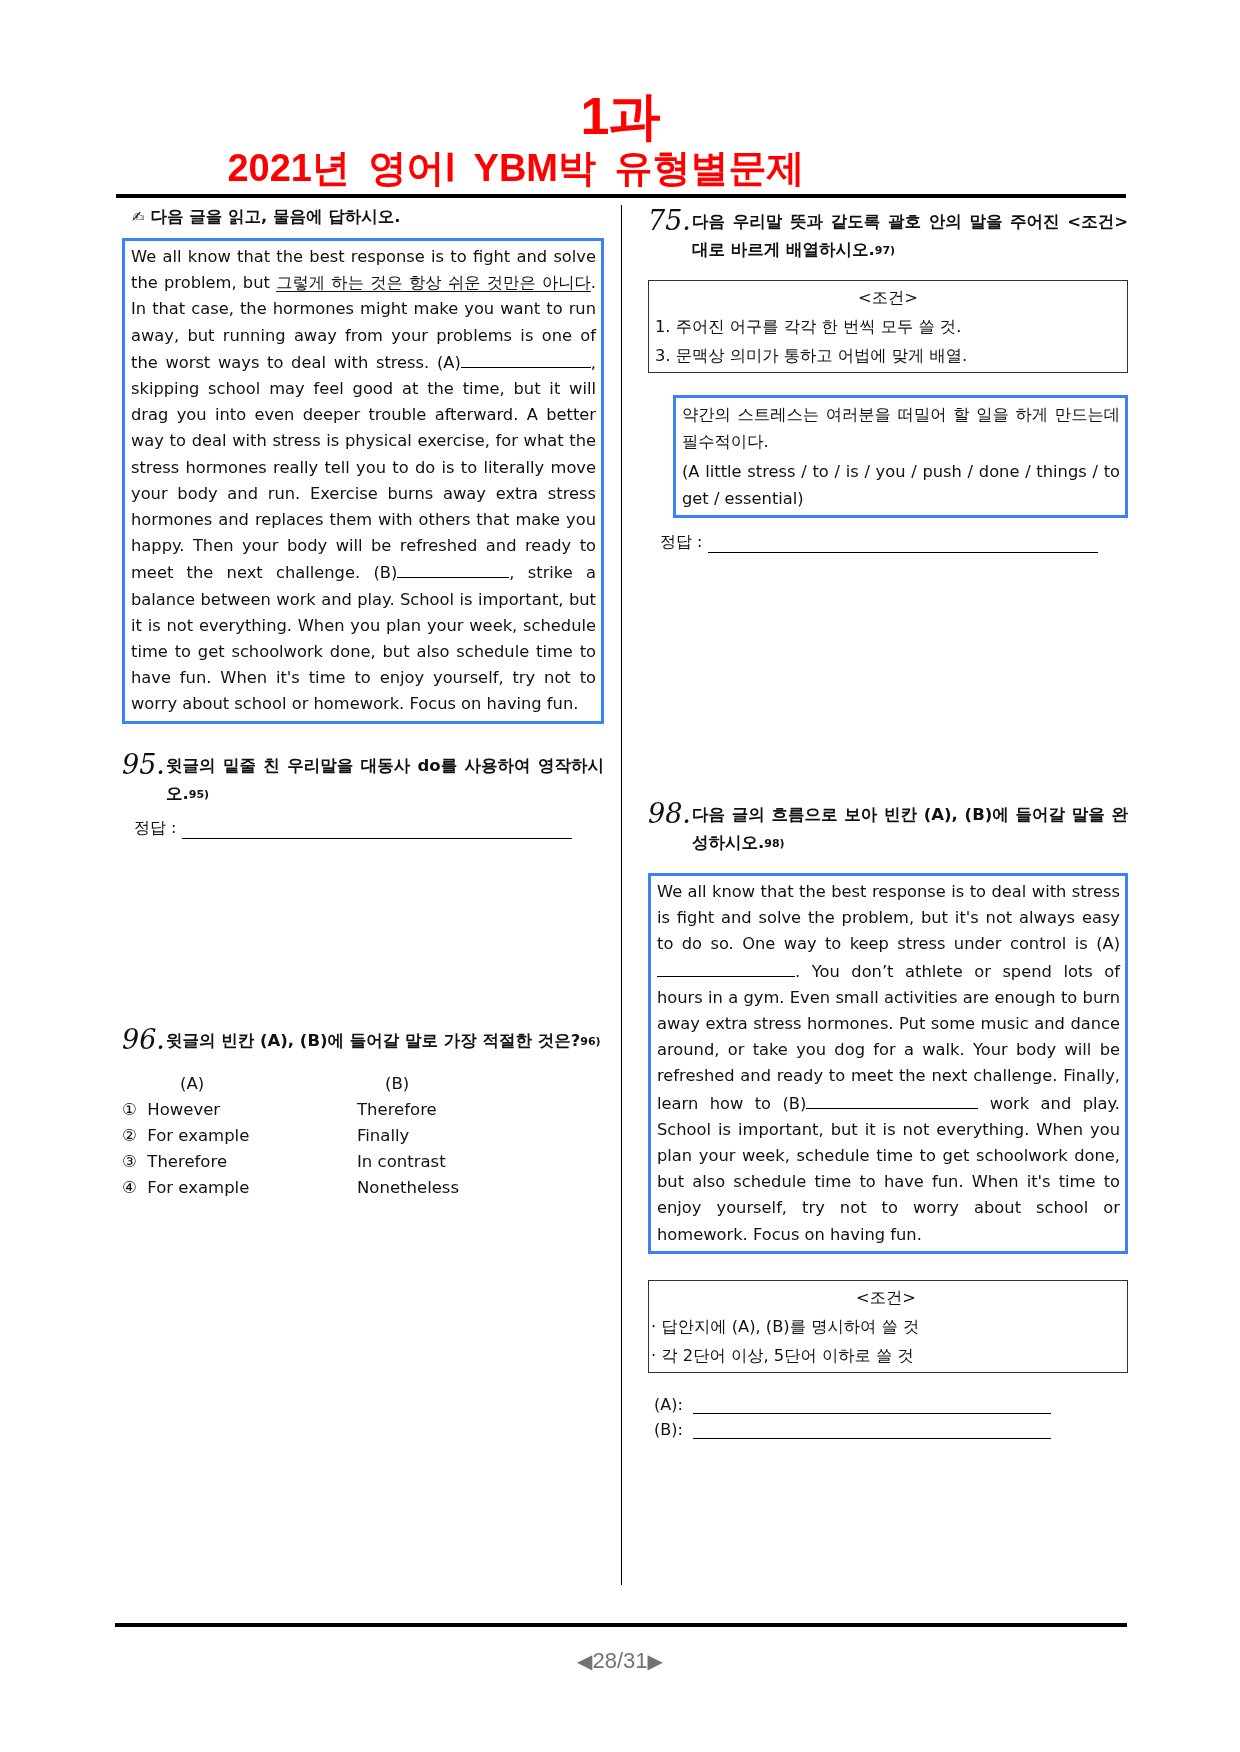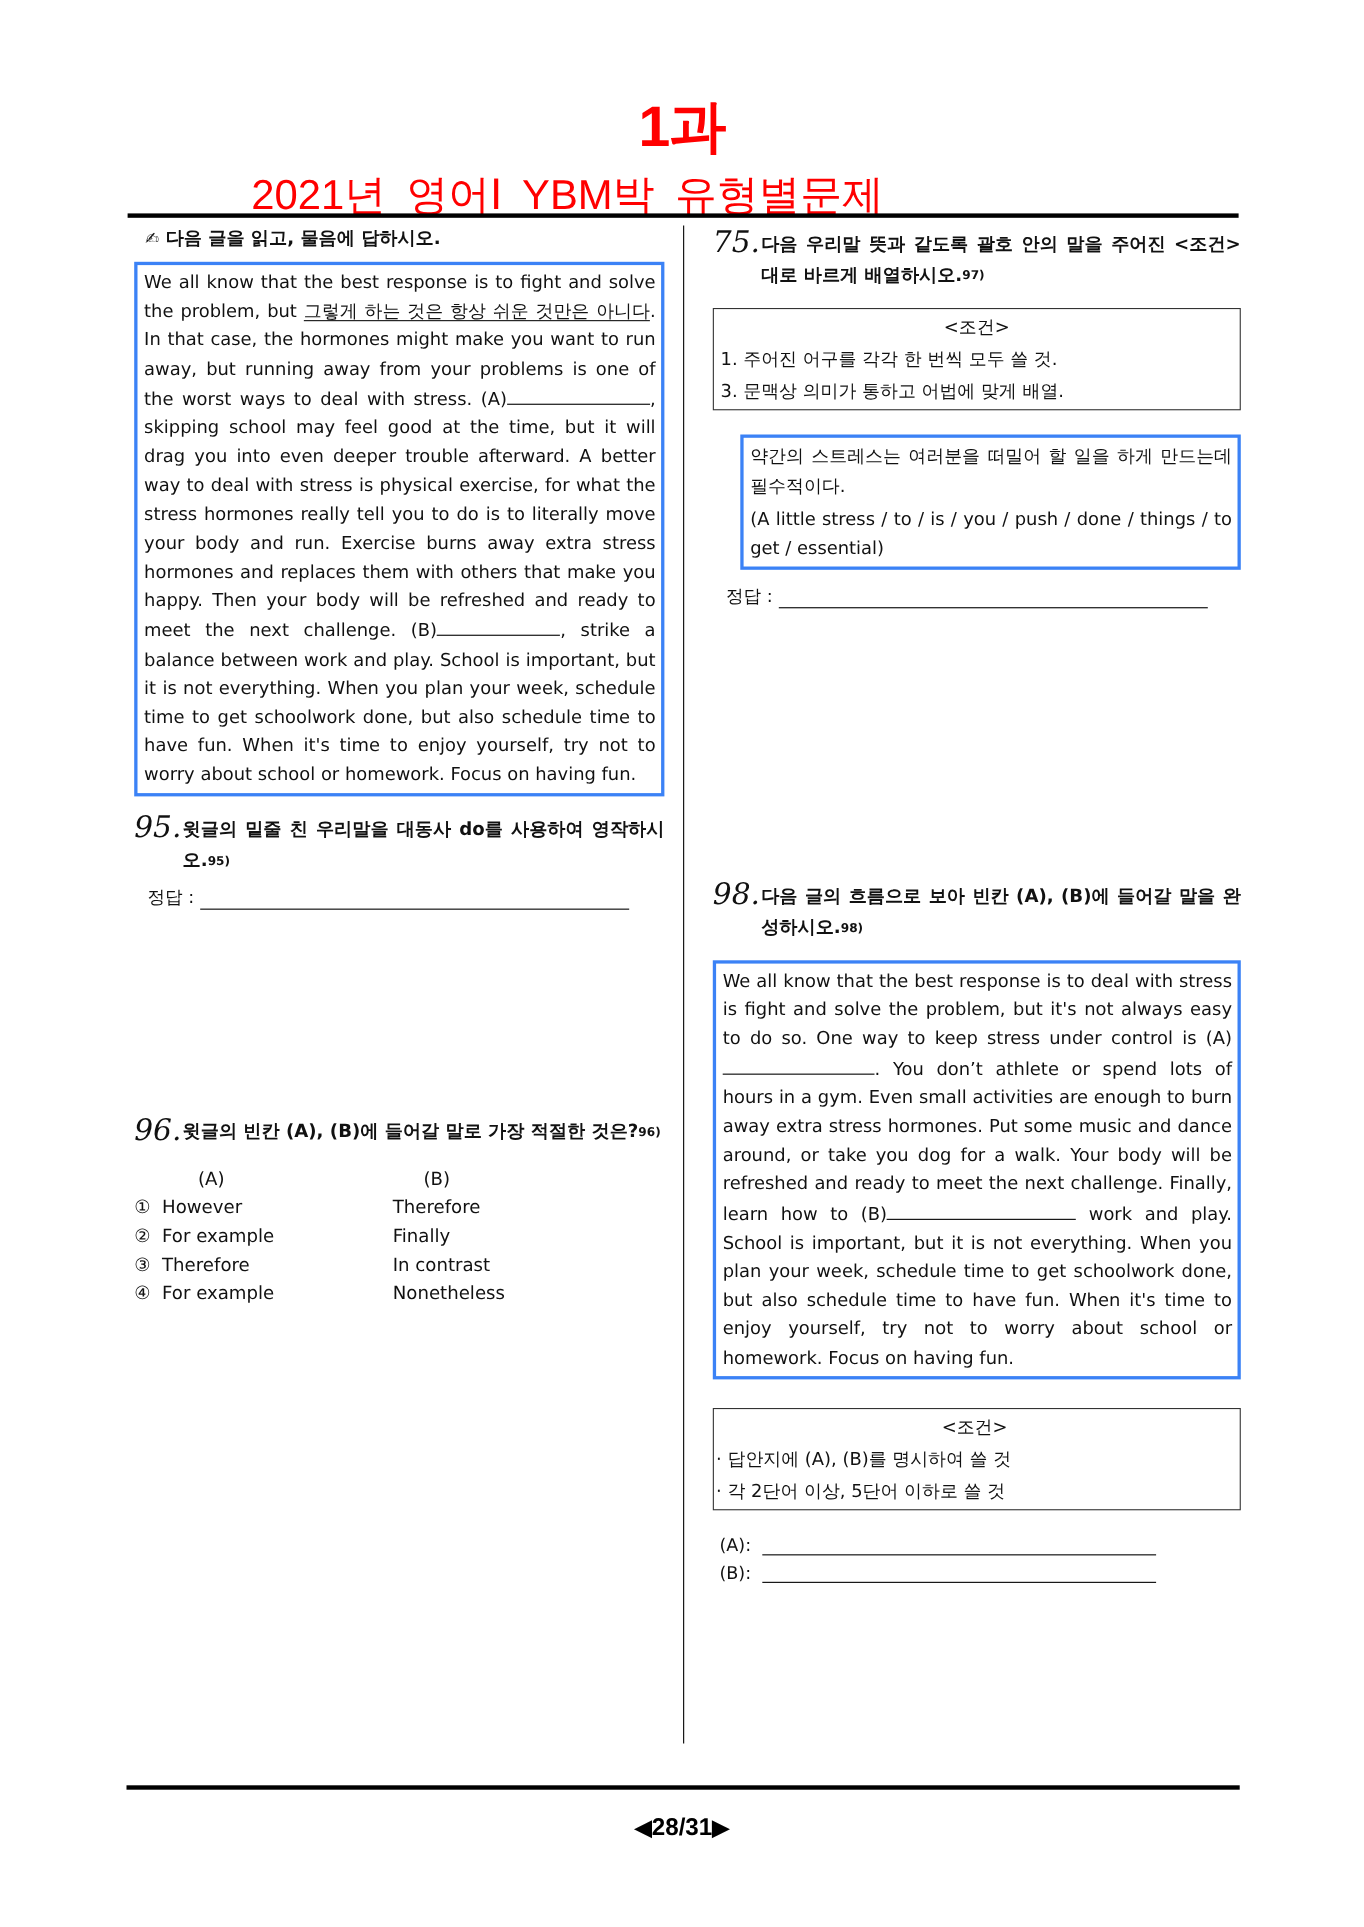--- a/index.html
+++ b/index.html
@@ -1,24 +1,24 @@
 <!DOCTYPE html>
 <html><head>
 <meta charset="utf-8">
 <style>
   html, body { margin: 0; padding: 0; background: #ffffff; }
   body { width: 1240px; height: 1752px; position: relative; font-family: "DejaVu Sans", "Liberation Sans", sans-serif; color: #111; overflow: hidden; }
 
   .title-1 { position: absolute; left: 0; width: 1240px; top: 88px; text-align: center; color: #ff0000; font-family: "Liberation Sans", sans-serif; font-weight: bold; font-size: 52px; line-height: 56px; letter-spacing: -1px; }
-  .title-2 { position: absolute; left: 0; width: 1032px; top: 156px; text-align: center; color: #ff0000; font-family: "Liberation Sans", sans-serif; font-weight: normal; font-size: 38px; line-height: 44px; word-spacing: 8px; }
+  .title-2 { position: absolute; left: 0; width: 1032px; top: 146px; text-align: center; color: #ff0000; font-family: "Liberation Sans", sans-serif; font-weight: bold; font-size: 38px; line-height: 44px; word-spacing: 8px; }
 
   .top-rule { position: absolute; left: 116px; top: 194px; width: 1010px; height: 4px; background: #000; }
   .col-divider { position: absolute; left: 621px; top: 205px; width: 1px; height: 1380px; background: #000; }
   .bottom-rule { position: absolute; left: 115px; top: 1623px; width: 1012px; height: 4px; background: #000; }
-  .page-num { position: absolute; left: 0; width: 1240px; top: 1648px; text-align: center; color: #000000; font-family: "Liberation Sans", sans-serif; font-weight: bold; font-size: 22px; }
+  .page-num { position: absolute; left: 0; width: 1240px; top: 1648px; text-align: center; color: #737373; font-family: "Liberation Sans", sans-serif; font-weight: normal; font-size: 22px; }
   .page-num .arr { font-size: 20px; }
 
   .col-left { position: absolute; left: 122px; top: 200px; width: 482px; }
   .col-right { position: absolute; left: 648px; top: 200px; width: 480px; }
 
   .instr { font-size: 16.5px; font-weight: bold; margin: 6px 0 0 10px; height: 28px; }
   .instr .pen { font-weight: normal; font-size: 15px; margin-right: 6px; }
 
   .passage { border: 3px solid #3b82f6; padding: 3px 5px 3px 6px; font-size: 16.3px; line-height: 26.2px; text-align: justify; }
   .passage u { text-decoration: underline; text-underline-offset: 3px; }
@@ -52,21 +52,21 @@
 
 <div class="col-left">
   <div class="instr">
     <span class="pen">✍</span><span>다음 글을 읽고, 물음에 답하시오.</span>
   </div>
 
   <div class="passage" style="margin-top:4px;">
     <span> We all know that the best response is to fight and solve the problem, but </span><u>그렇게 하는 것은 항상 쉬운 것만은 아니다</u><span>. In that case, the hormones might make you want to run away, but running away from your problems is one of the worst ways to deal with stress. (A)</span><span class="blank-a"></span><span>, skipping school may feel good at the time, but it will drag you into even deeper trouble afterward. A better way to deal with stress is physical exercise, for what the stress hormones really tell you to do is to literally move your body and run. Exercise burns away extra stress hormones and replaces them with others that make you happy. Then your body will be refreshed and ready to meet the next challenge. (B)</span><span class="blank-b"></span><span>, strike a balance between work and play. School is important, but it is not everything. When you plan your week, schedule time to get schoolwork done, but also schedule time to have fun. When it's time to enjoy yourself, try not to worry about school or homework. Focus on having fun.</span>
   </div>
 
-  <div class="q" style="margin-top:14px;">
+  <div class="q" style="margin-top:26px;">
     <div class="q-num">95.</div>
     <div class="q-text"><span>윗글의 밑줄 친 우리말을 대동사 do를 사용하여 영작하시오.</span><sup>95)</sup></div>
   </div>
   <div class="answer">
     <span>정답 :</span>
     <span class="line" style="width:390px;"></span>
   </div>
 
   <div class="q" style="margin-top:186px;">
     <div class="q-num">96.</div>

